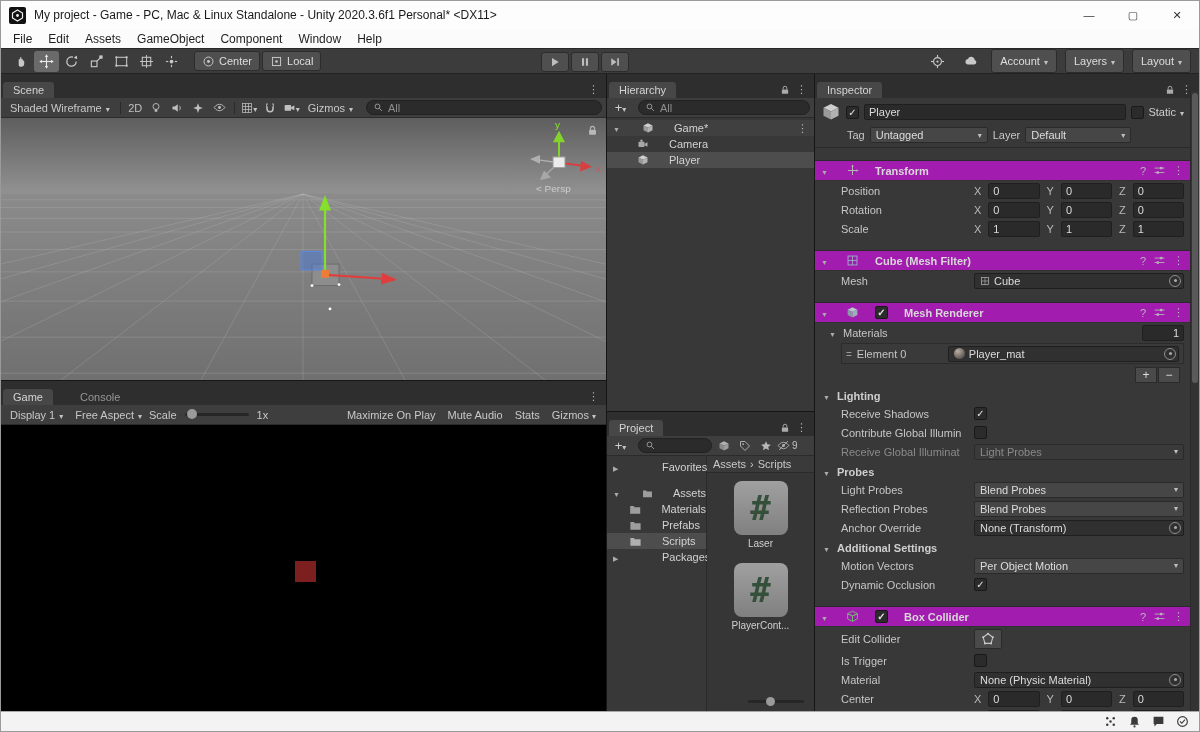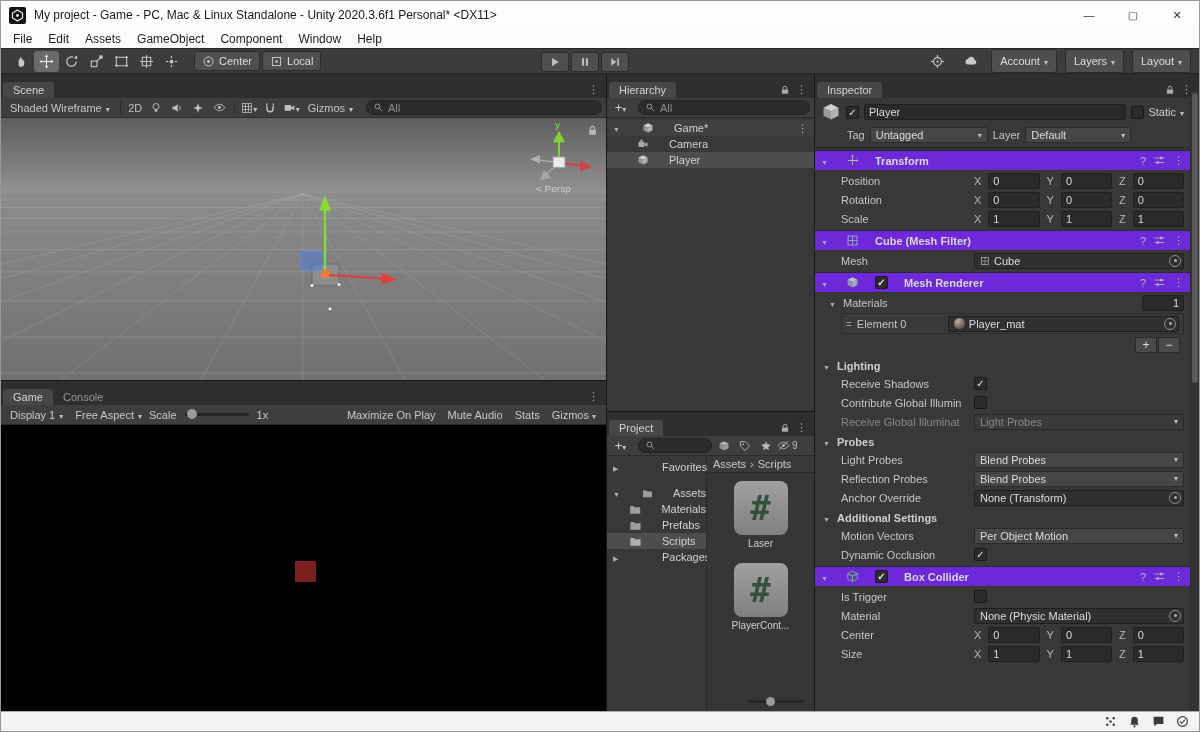--- a/index.html
+++ b/index.html
@@ -31,21 +31,21 @@
   .col-left { width:605px; display:flex; flex-direction:column; gap:1px; flex:none; }
   .col-mid { width:207px; display:flex; flex-direction:column; gap:1px; flex:none; }
   .col-right { flex:1; position:relative; }
   .panel { background:#383838; display:flex; flex-direction:column; overflow:hidden; }
   .scene-panel { height:306px; flex:none; }
   .game-panel { flex:1; }
   .hier-panel { height:337px; flex:none; }
   .proj-panel { flex:1; }
   .tabstrip { height:24px; background:#2e2e2e; display:flex; align-items:flex-end; padding:1px 2px 0 2px; flex:none; }
   .tab { height:16px; padding:0 10px; font-size:11px; color:#d4d4d4; background:#474747; border-radius:3px 3px 0 0; display:flex; align-items:center; gap:4px; }
-  .tab.inactive { background:transparent; color:#969696; }
+  .tab.inactive { background:transparent; color:#969696;margin-left:17px; }
   .strip-icons { margin-left:auto; display:flex; align-items:center; gap:6px; padding:0 5px 2px 0; color:#ababab; font-size:11px; }
   .kebab::after { content:"⋮"; color:#b5b5b5; }
   .ptoolbar { height:20px; background:#3e3e3e; border-bottom:1px solid #2b2b2b; display:flex; align-items:center; gap:2px; padding:0 4px; font-size:11px; color:#c8c8c8; flex:none; }
   .ddflat { display:flex; align-items:center; gap:4px; padding:0 5px; height:16px; border-radius:2px; white-space:nowrap; }
   .icbtn { width:19px; height:16px; display:flex; align-items:center; justify-content:center; border-radius:2px; color:#c0c0c0; }
   .vsep { width:1px; height:12px; background:#2b2b2b; margin:0 3px; }
   .searchbox { flex:1; height:15px; background:#2b2b2b; border:1px solid #212121; border-radius:8px; display:flex; align-items:center; padding:0 6px; gap:4px; color:#8e8e8e; margin-left:6px; min-width:40px; }
   .viewport { position:relative; flex:1; overflow:hidden; min-height:0; }
 
   
@@ -96,21 +96,21 @@
   .tfield { background:#2a2a2a; border:1px solid #1f1f1f; border-radius:2px; height:16px; line-height:14px; padding:0 4px; color:#dcdcdc; font-size:11px; white-space:nowrap; overflow:hidden; }
   .name-field { flex:1; }
   .static-box { display:flex; align-items:center; gap:4px; color:#cfcfcf; font-size:11px; }
   .dd { background:#464646; border:1px solid #2a2a2a; border-radius:2px; height:16px; display:flex; align-items:center; gap:4px; padding:0 5px; color:#dcdcdc; font-size:11px; white-space:nowrap; overflow:hidden; }
   .dd::after { content:"▾"; margin-left:auto; font-size:8px; color:#c0c0c0; }
   .dd.grow { flex:1; min-width:0; }
   .dd.disabled { background:#3a3a3a; color:#8a8a8a; }
   .objf { flex:1; background:#303030; border:1px solid #1f1f1f; border-radius:2px; height:16px; display:flex; align-items:center; gap:4px; padding:0 2px 0 5px; color:#dcdcdc; font-size:11px; min-width:0; white-space:nowrap; overflow:hidden; }
   .picker { margin-left:auto; width:12px; height:12px; border-radius:50%; border:1px solid #8d8d8d; position:relative; flex:none; }
   .picker::after { content:""; position:absolute; inset:3.5px; border-radius:50%; background:#aaa; }
-  .chead { height:21px; display:flex; align-items:center; gap:16px; padding:0 6px; background:#6d28d9; border-top:1px solid #2a2a2a; border-bottom:1px solid #333; font-size:11px; font-weight:bold; color:#d8d8d8; margin-top:2px; }
+  .chead { height:21px; display:flex; align-items:center; gap:16px; padding:0 6px; background:#a21caf; border-top:1px solid #2a2a2a; border-bottom:1px solid #333; font-size:11px; font-weight:bold; color:#d8d8d8; margin-top:12px; }
   .chead .hicons { margin-left:auto; display:flex; align-items:center; gap:7px; font-weight:normal; color:#b5b5b5; }
   .qmark::after { content:"?"; font-size:11px; color:#b5b5b5; }
   .subhead { height:17px; display:flex; align-items:center; gap:5px; padding-left:8px; font-size:11px; font-weight:bold; color:#cfcfcf; margin-top:2px; }
   .irow { min-height:19px; display:flex; align-items:center; gap:5px; padding:0 6px 0 26px; font-size:11px; color:#c6c6c6; }
   .irow .lbl { width:128px; min-width:128px; white-space:nowrap; overflow:hidden; }
   .lbl.dim { color:#8a8a8a; }
   .vecf { display:flex; flex:1; gap:7px; align-items:center; min-width:0; }
   .vecf .ax { color:#b8b8b8; }
   .vecf .tfield { flex:1; min-width:8px; }
   .countf { width:42px; margin-left:auto; text-align:right; flex:none; }
@@ -929,20 +929,35 @@
                 <g stroke="#b5b5b5" stroke-width="1.1">
                   <line x1="2" y1="5" x2="14" y2="5"></line>
                   <line x1="2" y1="10.5" x2="14" y2="10.5"></line>
                 </g>
                 <circle cx="10" cy="5" r="1.7" fill="#b5b5b5"></circle>
                 <circle cx="6" cy="10.5" r="1.7" fill="#b5b5b5"></circle>
               </svg>
             <span class="kebab"></span>
           </div>
         </div>
+        <div class="irow" style="min-height:24px">
+          <span class="lbl">Edit Collider</span>
+          <div class="ecbtn">
+            <svg width="14" height="14" viewBox="0 0 16 16">
+                <polygon points="8,2 13.5,6 11.5,13 4.5,13 2.5,6" fill="none" stroke="#c8c8c8" stroke-width="1.2"></polygon>
+                <g fill="#c8c8c8">
+                  <circle cx="8" cy="2" r="1.2"></circle>
+                  <circle cx="13.5" cy="6" r="1.2"></circle>
+                  <circle cx="11.5" cy="13" r="1.2"></circle>
+                  <circle cx="4.5" cy="13" r="1.2"></circle>
+                  <circle cx="2.5" cy="6" r="1.2"></circle>
+                </g>
+              </svg>
+          </div>
+        </div>
         <div class="irow">
           <span class="lbl">Is Trigger</span>
           <span class="cb"></span>
         </div>
         <div class="irow">
           <span class="lbl">Material</span>
           <div class="objf">
             <span>None (Physic Material)</span>
             <span class="picker"></span>
           </div>

